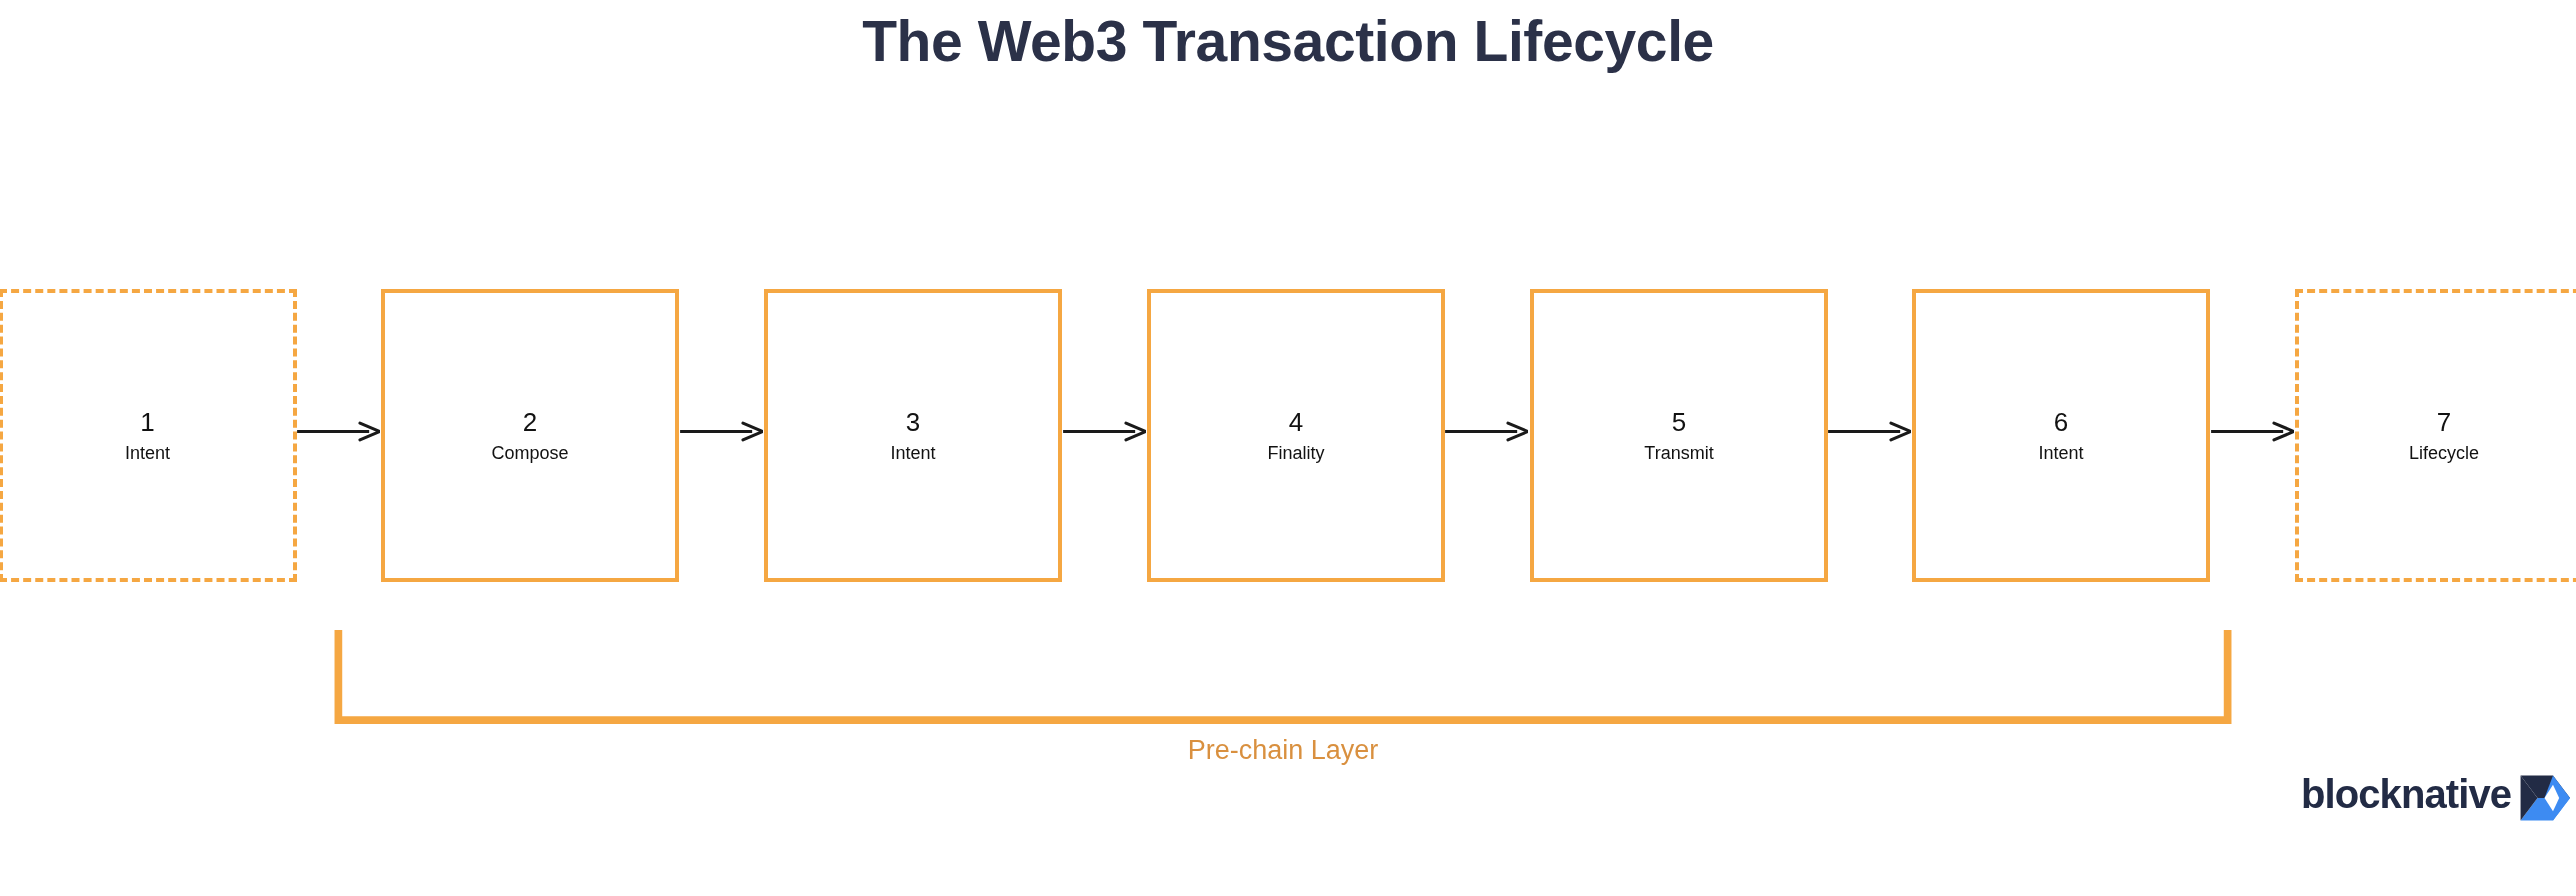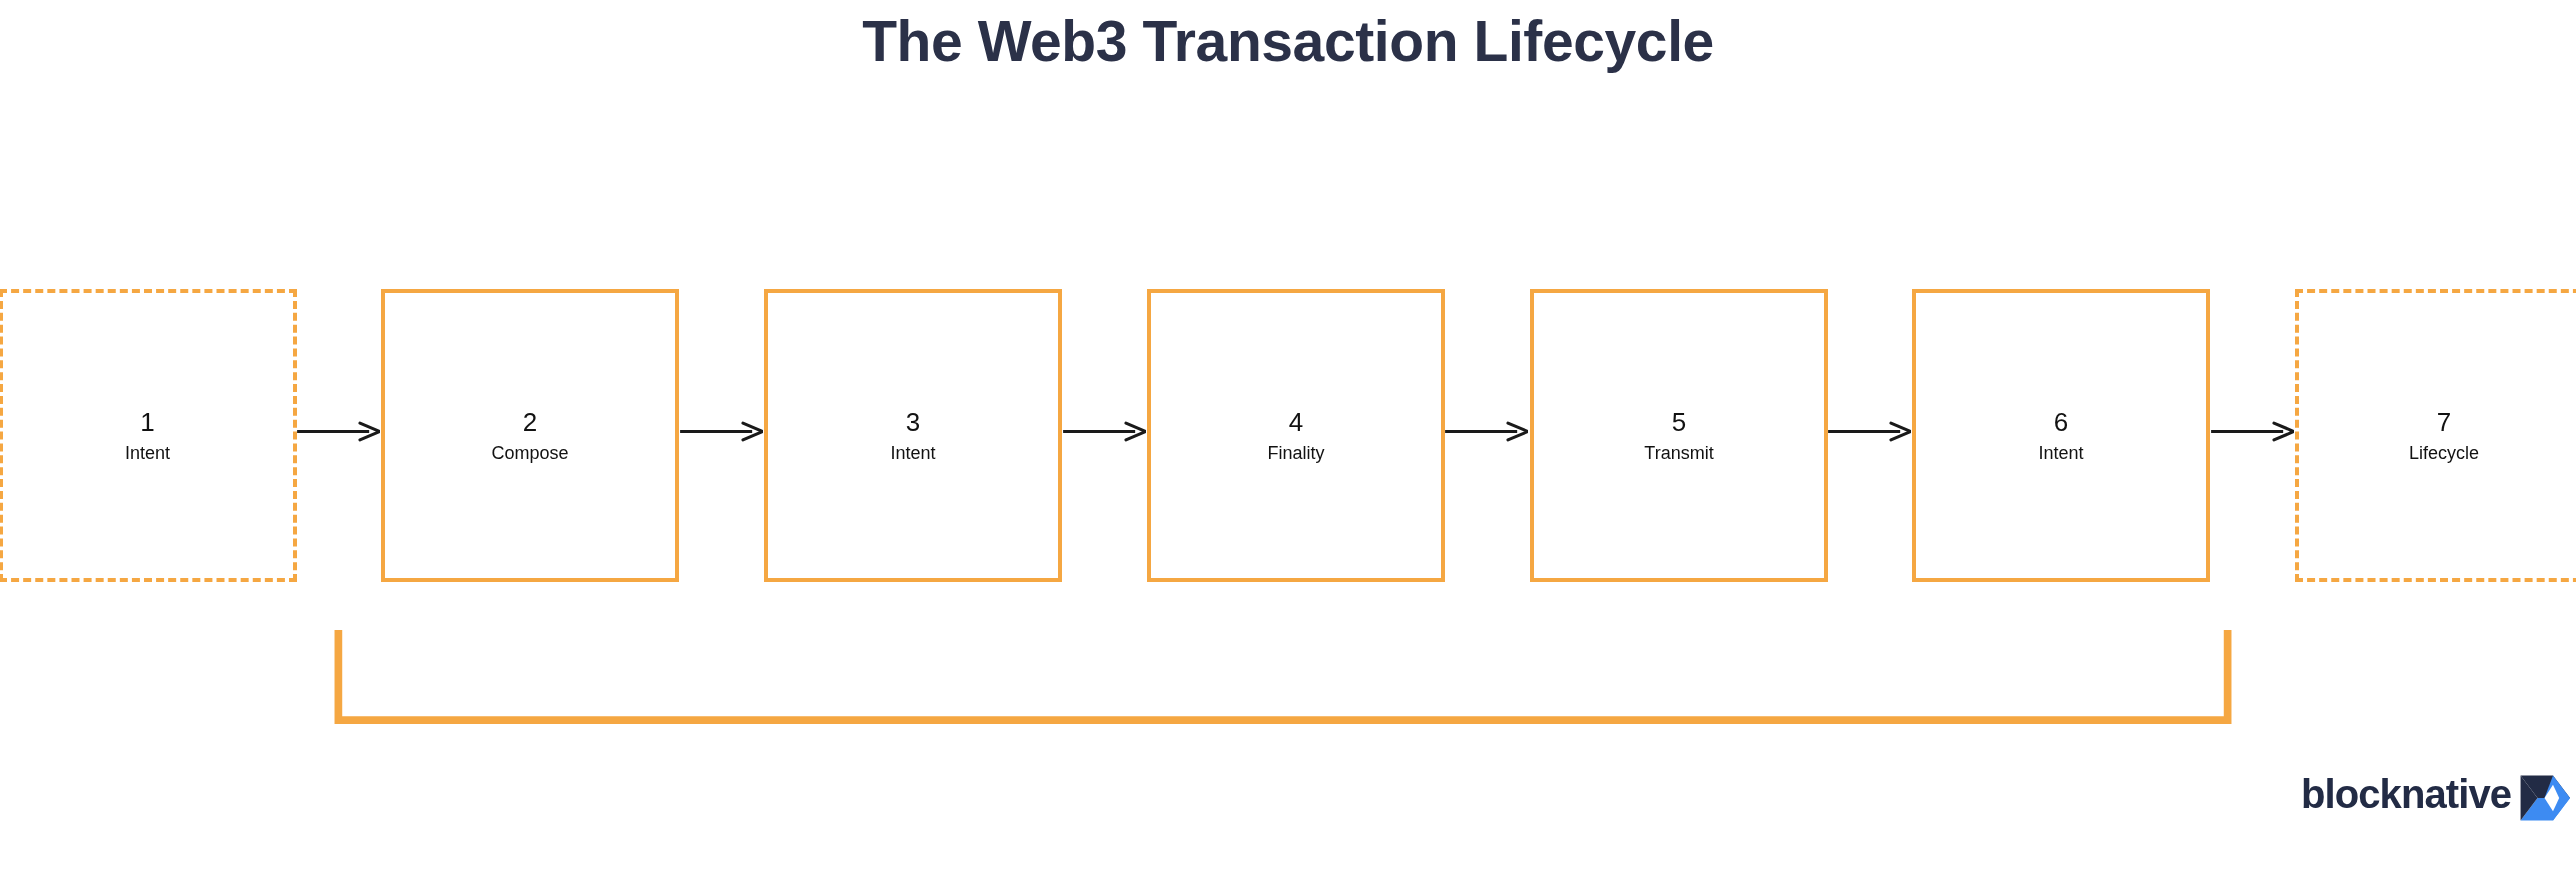--- a/index.html
+++ b/index.html
@@ -197,20 +197,21 @@
         <div class="stage-num">7</div>
         <div class="stage-label">Lifecycle</div>
       </div>
     </div>
 
   <div class="bracket">
     <svg width="1900" height="94" viewBox="0 0 2462 122" xmlns="http://www.w3.org/2000/svg">
       <path d="M 5 0 L 5 117 L 2457 117 L 2457 0" fill="none" stroke="#f5a742" stroke-width="10" stroke-linecap="butt"></path>
     </svg>
   </div>
+  <div class="bracket-label">Pre-chain Layer</div>
 
   <div class="logo">
     <span class="logo-word">blocknative</span>
     <span>
       <svg class="logo-mark" width="51" height="48" viewBox="0 0 66 62" xmlns="http://www.w3.org/2000/svg">
         <polygon points="2,2 44,2 66,31 24,31" fill="#222b45"></polygon>
         <polygon points="24,31 66,31 44,60 2,60" fill="#3d8bf2"></polygon>
         <polygon points="44,2 66,31 44,60 33,31" fill="#3d8bf2"></polygon>
         <polygon points="33,31 44,14 52,31 44,48" fill="#ffffff"></polygon>
         <polygon points="2,2 24,31 2,60 2,31" fill="#222b45"></polygon>

